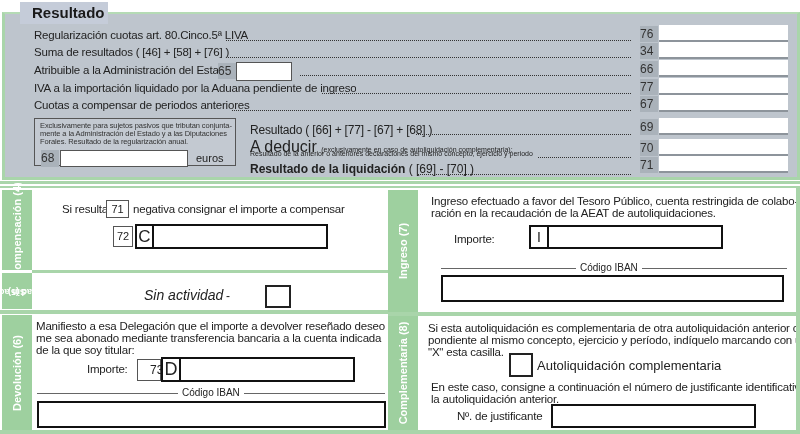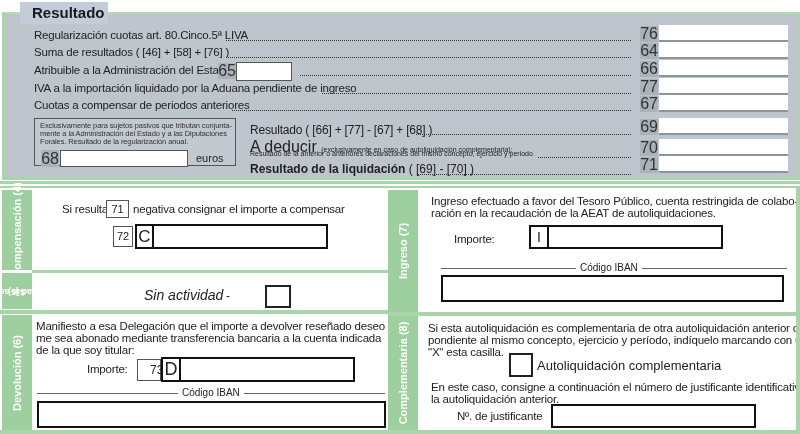--- a/index.html
+++ b/index.html
@@ -5,21 +5,21 @@
   * { box-sizing: border-box; margin: 0; padding: 0; }
   body { width: 800px; height: 434px; background: #fff; font-family: "Liberation Sans", sans-serif; color: #222; position: relative; overflow: hidden; }
   .abs { position: absolute; }
 
   
   .res-tab { left: 20px; top: 2px; width: 88px; height: 22px; background: #c5ccd9; font-weight: bold; font-size: 15px; line-height: 22px; padding-left: 12px; color: #1a1a1a; }
   .res-panel { left: 2px; top: 12px; width: 798px; height: 168px; background: #bec5cd; border: 3px solid #a9d5aa; border-top: 2px solid #b5dbb5; }
 
   .row-label { font-size: 11.5px; color: #222; white-space: nowrap; overflow: hidden; letter-spacing: -0.2px; }
   .dots { border-bottom: 1px dotted #333; position: absolute; }
-  .code { background: #aab2ba; font-size: 16px; color: #333; text-align: right; width: 18px; height: 16px; line-height: 16px; }
+  .code { background: #aab2ba; font-size: 12px; color: #333; text-align: left; width: 18px; height: 16px; line-height: 16px; }
   .valbox { background: #fff; border-bottom: 2px solid #8d949b; height: 17px; }
 
   .sub-box { left: 34px; top: 118px; width: 202px; height: 48px; border: 1px solid #555; background: #c3c9d1; }
   .small-text { font-size: 7.5px; line-height: 8px; color: #333; letter-spacing: -0.1px; }
 
   .green-sep { background: #a9d5aa; }
   .side-tab { background: #9ed09f; color: #fff; font-weight: bold; font-size: 11px; display: flex; align-items: center; justify-content: center; }
   .side-tab span { transform: rotate(-90deg); white-space: nowrap; display: block; }
 
   .bx { border: 1px solid #555; background: #fff; font-size: 11px; text-align: center; }
@@ -34,21 +34,21 @@
 <div class="abs res-panel"></div>
 <div class="abs res-tab">Resultado</div>
 
 <div class="abs row-label" style="left:34px;top:29px;">Regularización cuotas art. 80.Cinco.5ª LIVA</div>
 <div class="dots" style="left:226px;top:40px;width:405px;"></div>
 <div class="abs code" style="left:640px;top:26px;">76</div>
 <div class="abs valbox" style="left:659px;top:25px;width:129px;"></div>
 
 <div class="abs row-label" style="left:34px;top:46px;">Suma de resultados ( [46] + [58] + [76] )</div>
 <div class="dots" style="left:226px;top:57px;width:405px;"></div>
-<div class="abs code" style="left:640px;top:43px;">64</div>
+<div class="abs code" style="left:640px;top:43px;">34</div>
 <div class="abs valbox" style="left:659px;top:42px;width:129px;"></div>
 
 <div class="abs row-label" style="left:34px;top:64px;">Atribuible a la Administración del Estado</div>
 <div class="abs code" style="left:218px;top:63px;width:18px;">65</div>
 <div class="abs" style="left:236px;top:62px;width:56px;height:19px;background:#fff;border:1px solid #555;"></div>
 <div class="dots" style="left:300px;top:75px;width:331px;"></div>
 <div class="abs code" style="left:640px;top:61px;">66</div>
 <div class="abs valbox" style="left:659px;top:60px;width:129px;"></div>
 
 <div class="abs row-label" style="left:34px;top:82px;">IVA a la importación liquidado por la Aduana pendiente de ingreso</div>

